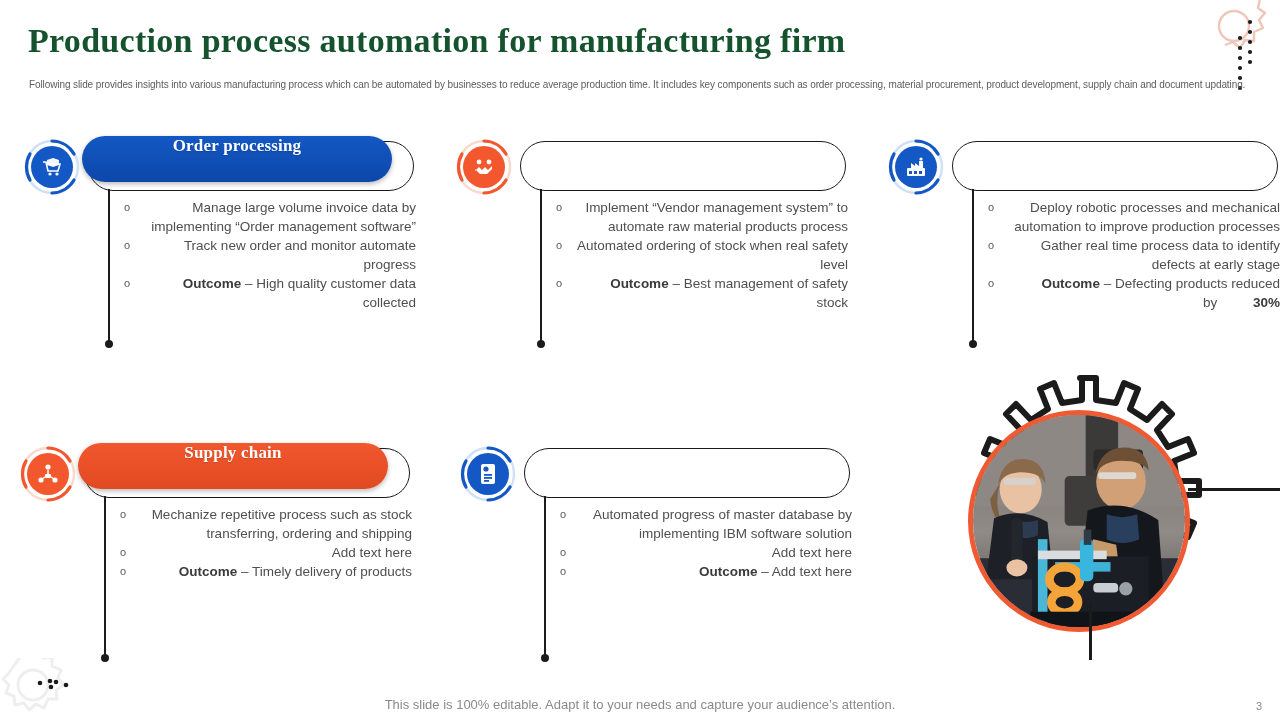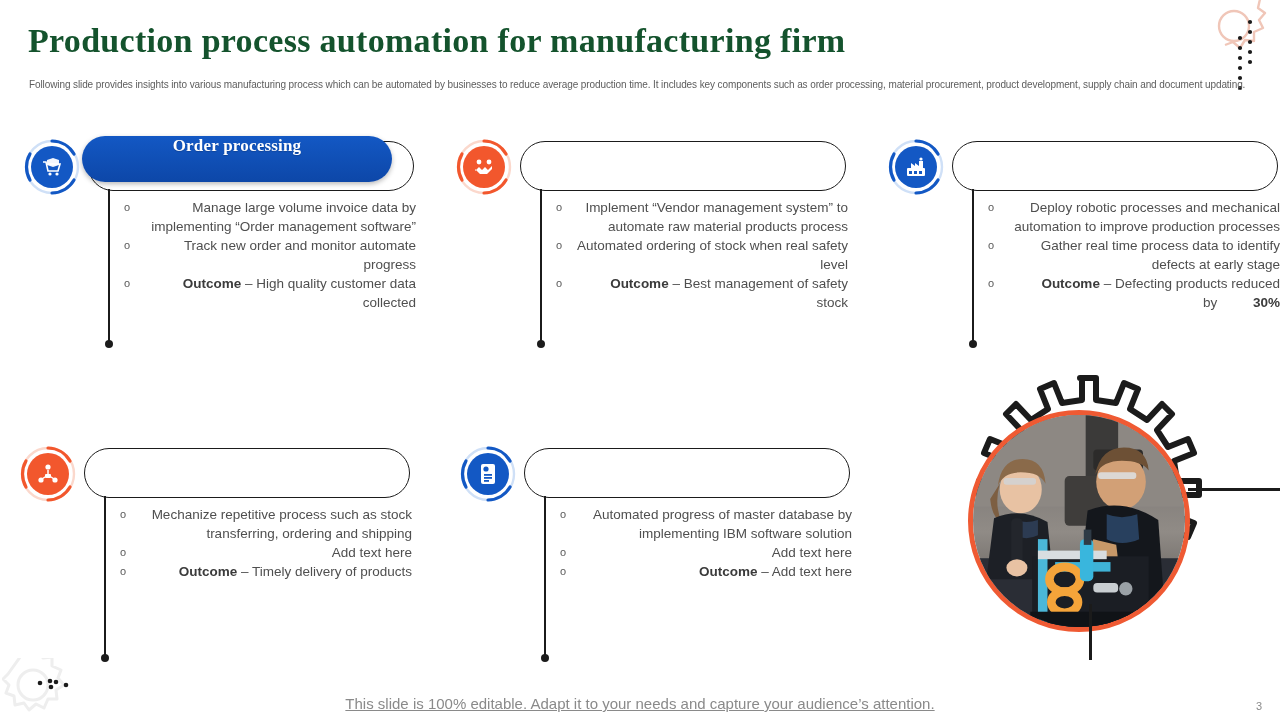--- a/index.html
+++ b/index.html
@@ -233,23 +233,22 @@
     background: #1b1b1b;
   }
 
   
   .footer-note {
     position: absolute;
     left: 0;
     right: 0;
     bottom: 8px;
     text-align: center;
-    font-size: 15px;
+    font-size: 13px;
     color: #8a8a8a;
-    text-decoration: underline;
   }
   .page-number {
     position: absolute;
     right: 18px;
     bottom: 8px;
     font-size: 11px;
     color: #8a8a8a;
   }
 </style>
 </head>
@@ -436,20 +435,23 @@
               <circle cx="5" cy="18" r="2.6"></circle>
               <circle cx="19" cy="18" r="2.6"></circle>
               <path d="M12 8v5M12 13l-6 4M12 13l6 4" stroke="#fff" stroke-width="1.5" fill="none"></path>
               <rect x="9" y="12" width="6" height="4" rx="1"></rect>
             </g>
           </svg>
         </div>
       </div>
       <div class="pill-wrap">
         <div class="pill-shell"></div>
+        <div class="pill-fill" style="background:linear-gradient(180deg,#f2572d,#e04a22)">
+          <span class="pill-label">Supply chain</span>
+        </div>
       </div>
       <div class="connector">
         <div class="connector-dot"></div>
       </div>
       <div class="bullets">
         <div class="bullet">
           <span class="marker">o</span>
           <span class="btext">Mechanize repetitive process such as stock transferring, ordering and shipping</span>
         </div>
         <div class="bullet">

